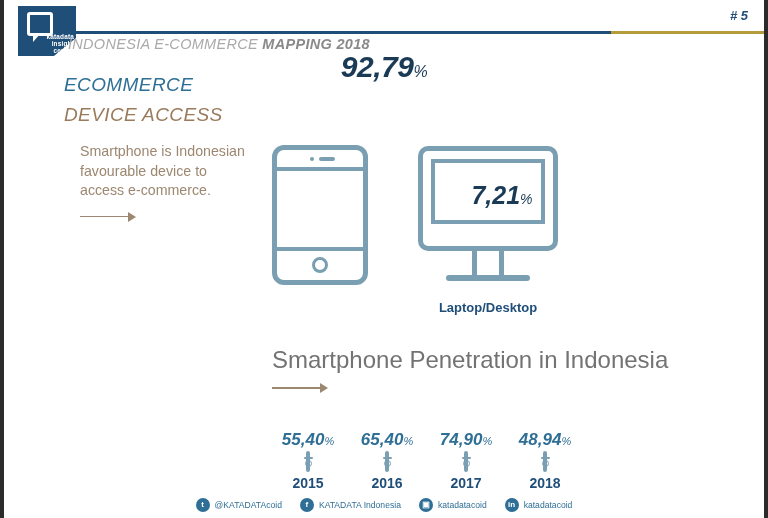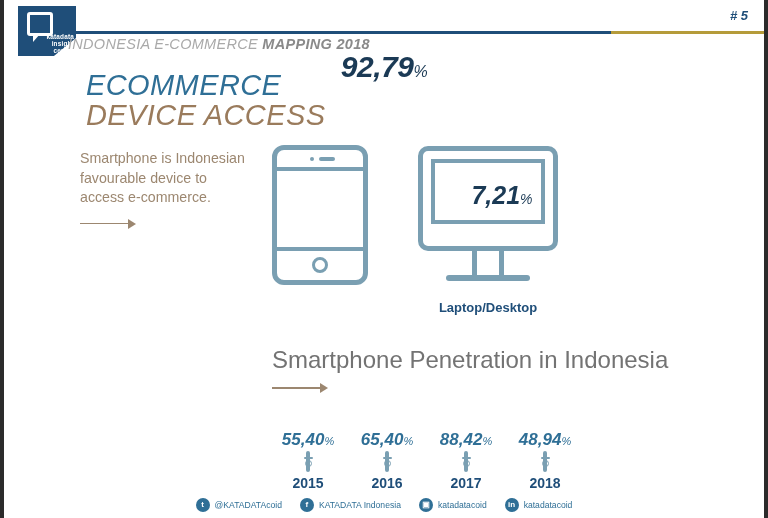--- a/index.html
+++ b/index.html
@@ -51,30 +51,30 @@
     white-space:nowrap;
   }
   .hdr-sub .light{color:#a9a9a9;margin-top:27px;}
   .hdr-sub .bold{color:#8a8a8a;font-weight:bold;}
   .page-num{
     position:absolute;right:16px;top:8px;
     color:#1f4e79;font-size:13px;font-style:italic;font-weight:bold;
   }
   
   .title{
-    position:absolute;left:82px;top:70px;
-    font-size:29px;font-style:italic;line-height:30px;
+    position:absolute;left:60px;top:70px;
+    font-size:19px;font-style:italic;line-height:30px;
     letter-spacing:.4px;
   }
   .title .l1{display:block;color:#2f6f96;}
   .title .l2{display:block;color:#9a7b5c;}
   
   .blurb{
     position:absolute;left:76px;top:142px;width:165px;
-    color:#9c8770;font-size:14.2px;line-height:19.6px;margin-top:7px;
+    color:#9c8770;font-size:14.2px;line-height:19.6px;
   }
   .arrow{
     position:relative;height:12px;margin-top:10px;width:58px;
   }
   .arrow .shaft{
     position:absolute;left:0;top:5px;height:1.6px;width:52px;background:#9c8770;
   }
   .arrow .head{
     position:absolute;left:48px;top:1px;width:0;height:0;
     border-left:8px solid #9c8770;
@@ -262,21 +262,21 @@
         <span>65,40</span><span class="sym">%</span>
       </span>
       <span class="mini" style="width:35px;height:56px;">
         <span class="sp"></span><span class="tb"></span><span class="bb"></span><span class="hm"></span>
       </span>
       <span class="yr">2016</span>
     </div>
 
     <div class="bar" style="left:176px;">
       <span class="pct">
-        <span>88,42</span><span class="sym">%</span>
+        <span>74,90</span><span class="sym">%</span>
       </span>
       <span class="mini" style="width:38px;height:64px;">
         <span class="sp"></span><span class="tb"></span><span class="bb"></span><span class="hm"></span>
       </span>
       <span class="yr">2017</span>
     </div>
 
     <div class="bar" style="left:255px;">
       <span class="pct">
         <span>48,94</span><span class="sym">%</span>

